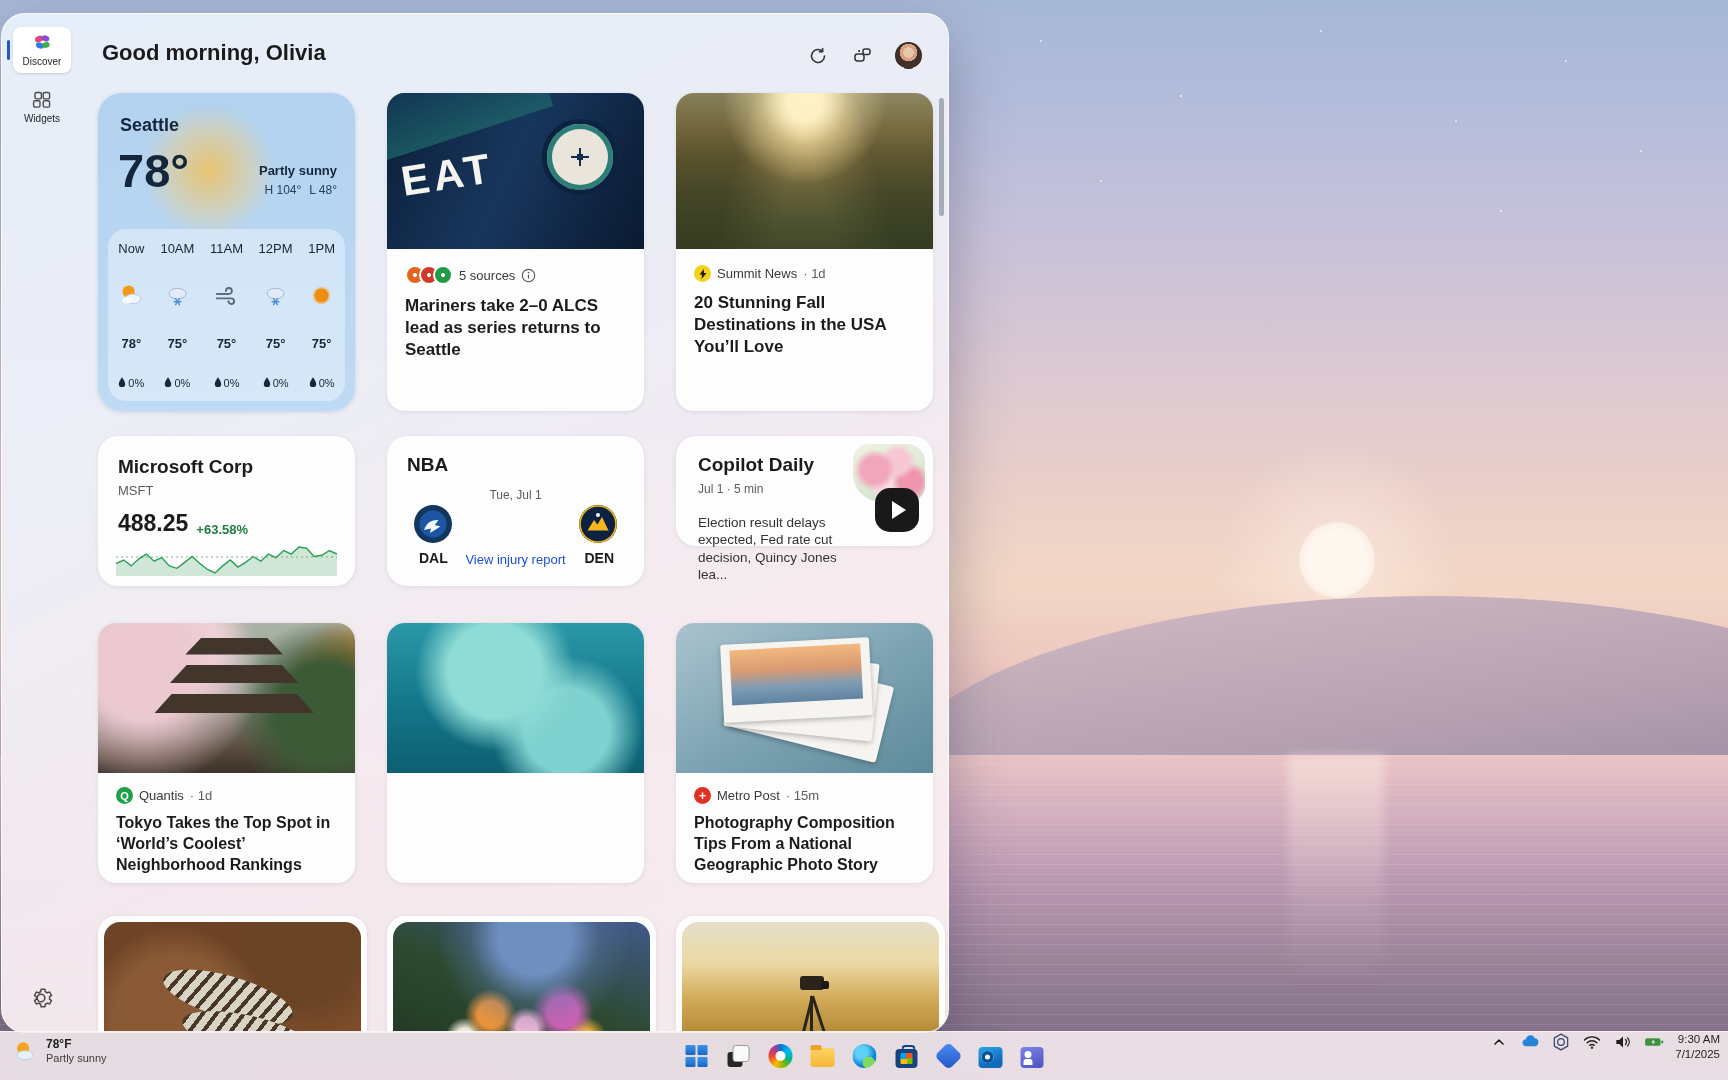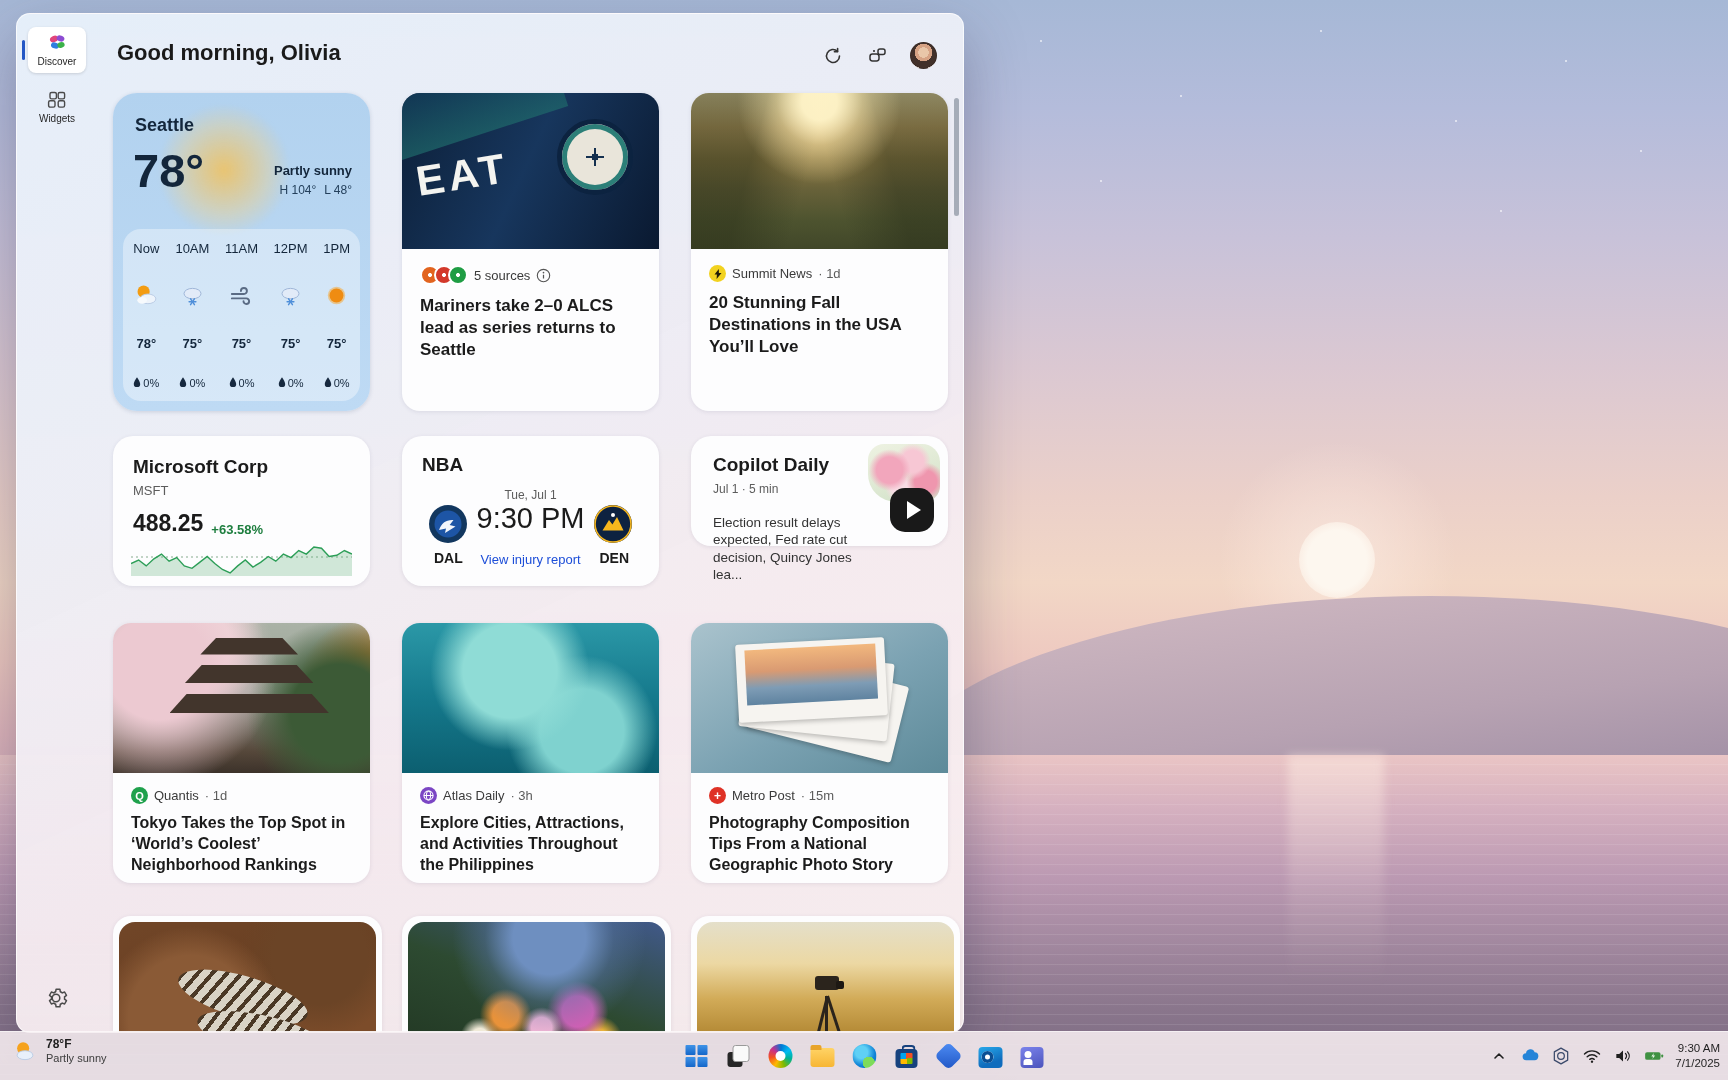--- a/index.html
+++ b/index.html
@@ -19,21 +19,21 @@
     background:linear-gradient(172deg,#d3bcc4 0%,#b7a2b2 35%,#8d7e99 70%,#746886 100%);}
   .water{position:absolute;left:0;top:755px;width:1728px;height:325px;
     background:linear-gradient(180deg,#eac5c5 0%,#d6b1c0 16%,#bb99b2 38%,#a2889f 58%,#8a768c 78%,#786880 100%);}
   .water::after{content:"";position:absolute;inset:0;
     background:repeating-linear-gradient(180deg,transparent 0 9px,rgba(255,255,255,.10) 9px 10px);}
   .moon-reflection{position:absolute;left:1288px;top:755px;width:96px;height:230px;
     background:linear-gradient(180deg,rgba(255,238,228,.5),rgba(255,238,228,.12) 60%,transparent);
     filter:blur(5px);}
 
   
-  .panel{position:absolute;left:16px;top:13px;width:946px;height:1018px;border-radius:14px;overflow:hidden;
+  .panel{position:absolute;left:1px;top:13px;width:946px;height:1018px;border-radius:24px;overflow:hidden;
     background:linear-gradient(155deg,rgba(231,240,250,.97) 0%,rgba(236,238,246,.97) 35%,
       rgba(245,235,240,.96) 65%,rgba(250,240,240,.96) 100%);
     border:1px solid rgba(255,255,255,.7);
     box-shadow:0 24px 60px rgba(40,40,70,.35);}
 
   
   .rail{position:absolute;left:0;top:0;bottom:0;width:78px;}
   .rail-indicator{position:absolute;left:5px;top:26px;width:3px;height:20px;border-radius:2px;background:#2457c5;}
   .rail-item{position:absolute;left:11px;width:58px;display:flex;flex-direction:column;align-items:center;
     gap:3px;padding:6px 0;border-radius:8px;cursor:pointer;}
@@ -244,21 +244,21 @@
   .m365-ic{width:20px;height:20px;transform:rotate(45deg);border-radius:5px;
     background:linear-gradient(135deg,#4f8ef5 0%,#1f55c4 100%);}
   .outlook-ic{position:relative;width:24px;height:21px;margin-top:3px;border-radius:4px;
     background:linear-gradient(160deg,#28a8ea 0%,#0f6cbd 70%);}
   .outlook-ic::after{content:"";position:absolute;left:3px;top:4px;width:12px;height:12px;border-radius:50%;
     background:#fff;box-shadow:inset 0 0 0 3.5px #0a4f94;}
   .teams-ic{position:relative;width:23px;height:21px;margin-top:3px;border-radius:4px;
     background:linear-gradient(160deg,#7b83eb 0%,#4b53bc 100%);}
   .teams-ic::before{content:"";position:absolute;left:4px;top:4px;width:7px;height:7px;border-radius:50%;background:#fff;}
   .teams-ic::after{content:"";position:absolute;left:3px;top:12px;width:9px;height:6px;border-radius:3px 3px 0 0;background:#fff;}
-  .tb-tray{position:absolute;right:8px;top:0;height:48px;display:flex;align-items:center;gap:11px;}
+  .tb-tray{position:absolute;right:8px;top:0;height:48px;display:flex;gap:11px;}
   .tray-ic{width:20px;height:20px;display:flex;align-items:center;justify-content:center;cursor:pointer;}
   .clock{font-size:11.5px;color:#1f1f1f;text-align:right;line-height:1.3;cursor:pointer;}
 </style>
 </head>
 <body>
 
 <div class="desktop">
   <div class="star" style="left:1040px;top:40px"></div>
   <div class="star" style="left:1180px;top:95px"></div>
   <div class="star" style="left:1320px;top:30px"></div>
@@ -479,21 +479,20 @@
     </div>
 
     <div class="card nba-card">
       <div class="nba-title">NBA</div>
       <svg class="nba-logo away" viewBox="0 0 40 40">
         <circle cx="20" cy="20" r="19" fill="#12375f"></circle>
         <circle cx="20" cy="20" r="13.5" fill="#1d55a5"></circle>
         <path d="M11 26c2.5-7 7-10.5 14.5-10l-3.8 5 5.8 1.4L17 29l1-4.5Z" fill="#fff" opacity=".95"></path>
       </svg>
       <div class="nba-date">Tue, Jul 1</div>
-      <div class="nba-time">9:30 PM</div>
       <svg class="nba-logo home" viewBox="0 0 40 40">
         <circle cx="20" cy="20" r="19" fill="#0d2240"></circle>
         <circle cx="20" cy="20" r="18" fill="none" stroke="#f7b71d" stroke-width="1.6"></circle>
         <path d="M9.5 26.5 16 16l3.4 4.6L24 13l6.5 13.5Z" fill="#f7b71d"></path>
         <circle cx="20" cy="11" r="2" fill="#fff"></circle>
       </svg>
       <div class="nba-team away">DAL</div>
       <div class="nba-link">View injury report</div>
       <div class="nba-team home">DEN</div>
     </div>
@@ -517,34 +516,20 @@
           <span class="badge badge-quantis">Q</span>
           <span>Quantis</span>
           <span class="meta-dim">· 1d</span>
         </div>
         <div class="headline" style="margin-top:9px;font-size:16px">Tokyo Takes the Top Spot in ‘World’s Coolest’ Neighborhood Rankings</div>
       </div>
     </div>
 
     <div class="card atlas-card">
       <div class="card-img-sm img-islands"></div>
-      <div class="card-body-sm">
-        <div class="src-row">
-          <span class="badge badge-atlas">
-            <svg width="11" height="11" viewBox="0 0 12 12">
-              <circle cx="6" cy="6" r="5" fill="none" stroke="#fff" stroke-width="1.1"></circle>
-              <ellipse cx="6" cy="6" rx="2.3" ry="5" fill="none" stroke="#fff" stroke-width="1.1"></ellipse>
-              <line x1="1" y1="6" x2="11" y2="6" stroke="#fff" stroke-width="1.1"></line>
-            </svg>
-          </span>
-          <span>Atlas Daily</span>
-          <span class="meta-dim">· 3h</span>
-        </div>
-        <div class="headline" style="margin-top:9px;font-size:16px">Explore Cities, Attractions, and Activities Throughout the Philippines</div>
-      </div>
     </div>
 
     <div class="card metro-card">
       <div class="card-img-sm img-photos">
         <div class="photo photo1"></div>
         <div class="photo photo2"></div>
         <div class="photo photo3">
             <div class="photo-pic"></div>
           </div>
       </div>

